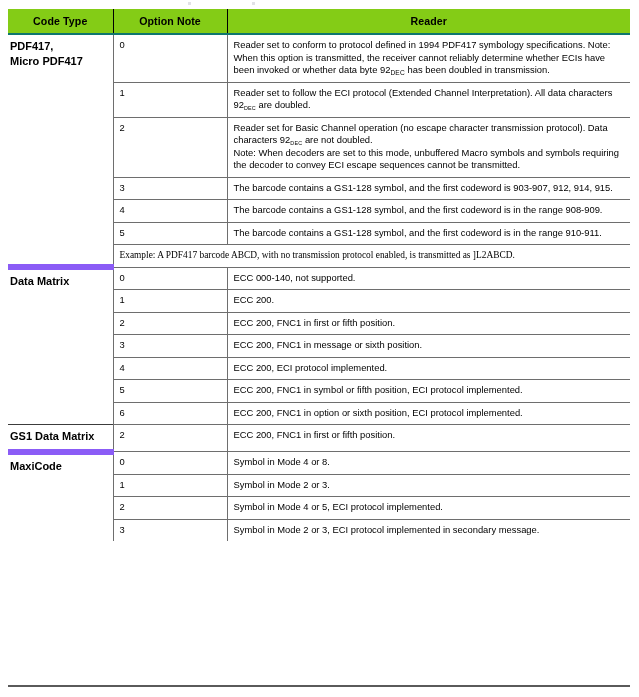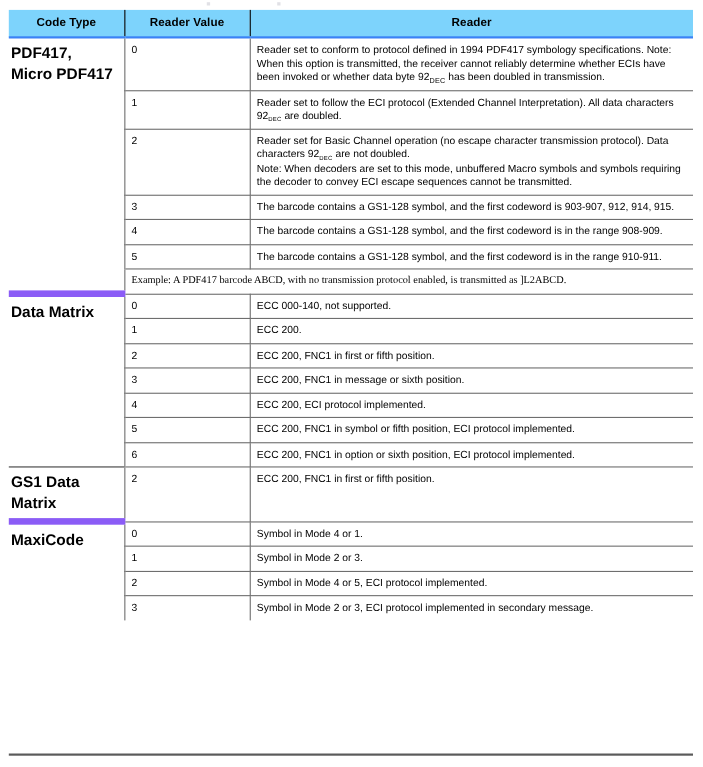--- a/index.html
+++ b/index.html
@@ -43,42 +43,42 @@
     table-layout: fixed;
     font-size: 9.3px;
   }
 
   col.c-type  { width: 105px; }
   col.c-val   { width: 114px; }
   col.c-opt   { width: 403px; }
 
   
   thead th {
-    background: #7dd3fc;
+    background: #84cc16;
     color: #000000;
     font-weight: bold;
     font-size: 10.6px;
     text-align: center;
     padding: 6px 4px 6px 4px;
     border-left: 1px solid #000000;
-    border-bottom: 2px solid #3b82f6;
+    border-bottom: 2px solid #0f766e;
     letter-spacing: .1px;
   }
   thead th.first { border-left: none; }
 
   
   tbody td {
     vertical-align: top;
     padding: 4px 6px 5px 6px;
     line-height: 1.33;
     border-bottom: 1px solid #6e6e6e;
   }
   tbody td.type {
     font-weight: bold;
-    font-size: 14px;
+    font-size: 11px;
     padding-left: 2px;
     border-bottom: none;
     border-right: 1px solid #6e6e6e;
   }
   tbody td.type.rule-bottom { border-bottom: 6px solid #8b5cf6; }
   tbody td.val {
     border-right: 1px solid #6e6e6e;
     font-size: 9.4px;
   }
   tbody td.opt {
@@ -122,21 +122,21 @@
 
   <table class="spec">
     <colgroup>
       <col class="c-type">
         <col class="c-val">
         <col class="c-opt">
     </colgroup>
     <thead>
       <tr>
         <th class="first">Code Type</th>
-        <th>Reader Value</th>
+        <th>Option Note</th>
         <th>Reader</th>
       </tr>
     </thead>
     <tbody>
 
       <tr>
         <td class="type" rowspan="6">
           <span>PDF417,</span><br>
           <span>Micro PDF417</span>
         </td>
@@ -206,21 +206,21 @@
 
       <tr class="group-start">
         <td class="type rule-bottom">GS1 Data Matrix</td>
         <td class="val">2</td>
         <td class="opt">ECC 200, FNC1 in first or fifth position.</td>
       </tr>
 
       <tr class="group-start">
         <td class="type" rowspan="4">MaxiCode</td>
         <td class="val">0</td>
-        <td class="opt">Symbol in Mode 4 or 1.</td>
+        <td class="opt">Symbol in Mode 4 or 8.</td>
       </tr>
       <tr>
         <td class="val">1</td>
         <td class="opt">Symbol in Mode 2 or 3.</td>
       </tr>
       <tr>
         <td class="val">2</td>
         <td class="opt">Symbol in Mode 4 or 5, ECI protocol implemented.</td>
       </tr>
       <tr>

